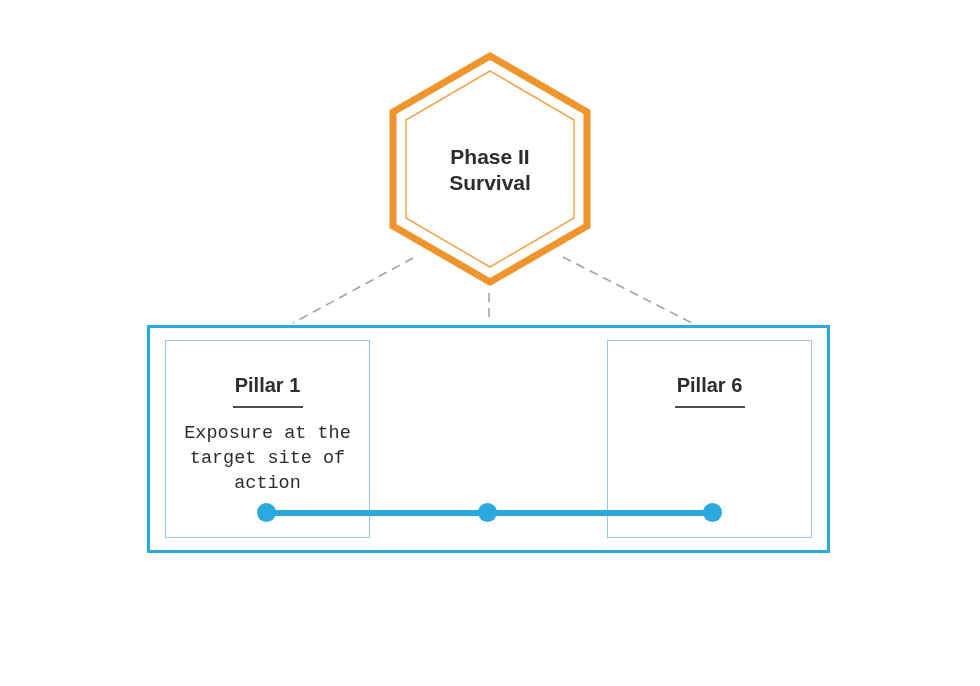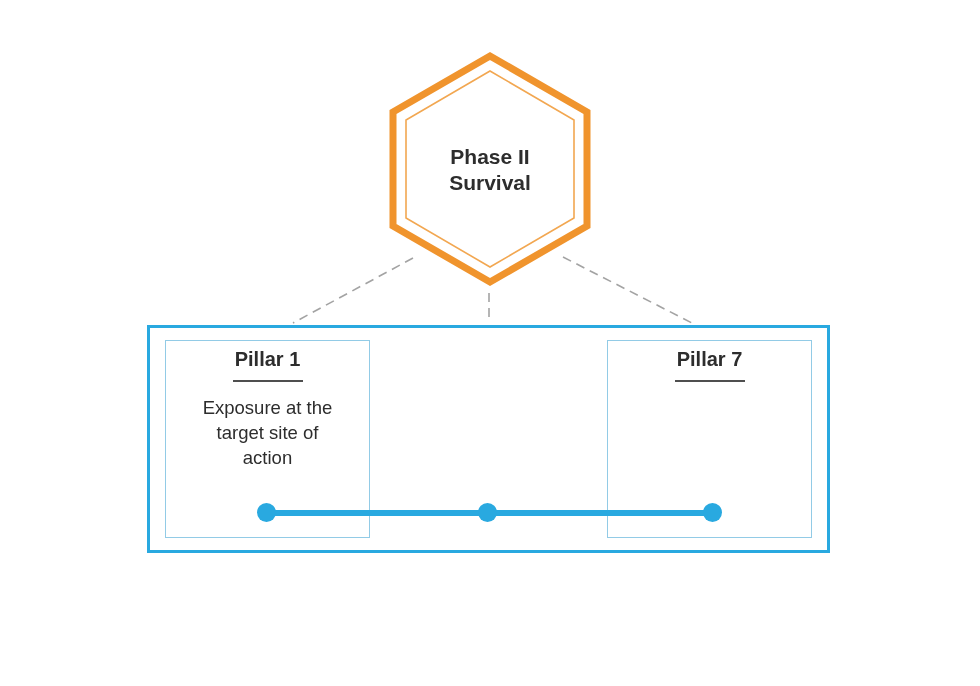--- a/index.html
+++ b/index.html
@@ -90,36 +90,37 @@
     justify-content: space-between;
     padding: 12px 15px;
   }
   .pillar-box {
     width: 205px;
     border: 1.5px solid var(--blue-light);
     background: #FFFFFF;
     text-align: center;
   }
   .pillar-title {
-    margin-top: 7px;
+    margin-top: 33px;
     font-size: 20px;
     font-weight: bold;
     color: var(--text-dark);
   }
   .pillar-underline {
     width: 70px;
     height: 2px;
     background: var(--underline-gray);
     margin: 9px auto 13px auto;
   }
   .pillar-desc {
     font-size: 18.5px;
     line-height: 25px;
     white-space: pre-line;
     color: var(--text-dark);
+    font-family: Liberation Mono, monospace;
   }
 
   
   .timeline {
     position: absolute;
     left: 266px;
     top: 510px;
     width: 446px;
     height: 6px;
     background: var(--blue);
@@ -162,21 +163,21 @@
     <div class="pillar-box">
       <div class="pillar-title">Pillar 1</div>
       <div class="pillar-underline"></div>
       <div class="pillar-desc">Exposure at the
 target site of
 action</div>
     </div>
 
 
     <div class="pillar-box">
-      <div class="pillar-title">Pillar 7</div>
+      <div class="pillar-title">Pillar 6</div>
       <div class="pillar-underline"></div>
     </div>
 
   </div>
 
   <div class="timeline"></div>
   <div class="timeline-dot dot-1"></div>
   <div class="timeline-dot dot-2"></div>
   <div class="timeline-dot dot-3"></div>
 

